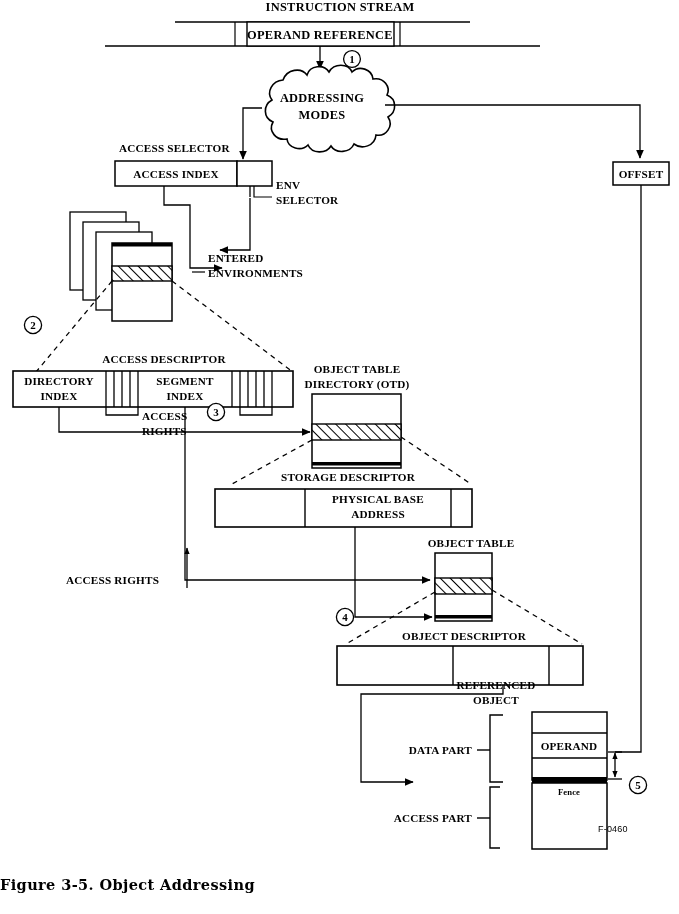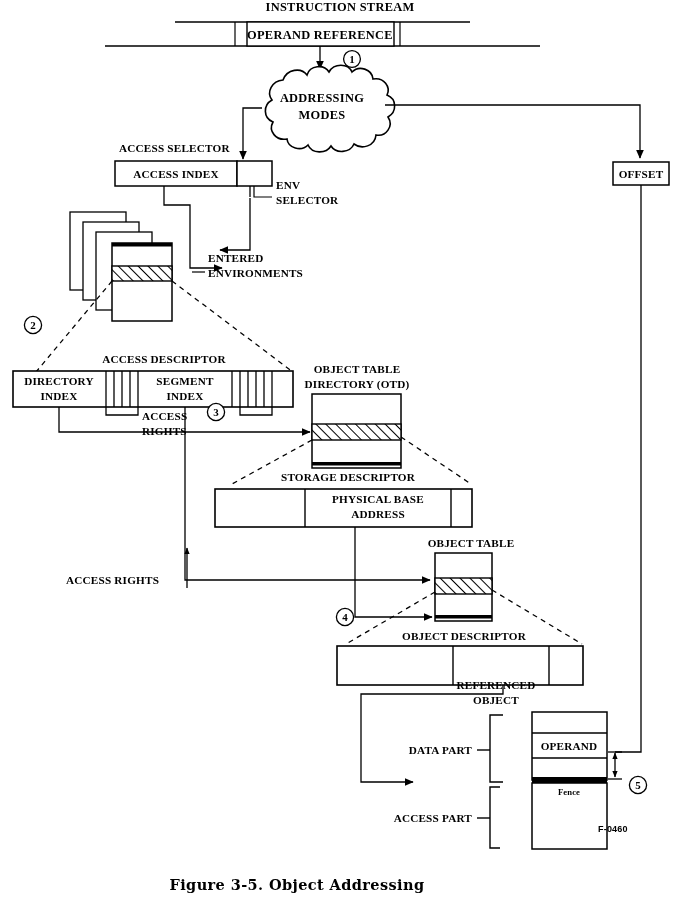--- a/index.html
+++ b/index.html
@@ -1,23 +1,23 @@
 <!DOCTYPE html>
 <html><head>
 <meta charset="utf-8">
 <style>
   html,body{margin:0;padding:0;background:#ffffff;}
   body{width:679px;height:914px;position:relative;overflow:hidden;
        font-family:"Liberation Serif","DejaVu Serif",serif;color:#000;}
   #fig{position:absolute;left:0;top:0;width:679px;height:914px;}
-  .cap{position:absolute;left:0;top:876px;width:594px;text-align:center;
+  .cap{position:absolute;left:0;top:876px;width:594px;
        font-family:"DejaVu Serif",serif;font-size:14.5px;font-weight:bold;
        letter-spacing:0.4px;}
   .fid{position:absolute;left:598px;top:824px;font-family:"Liberation Sans",sans-serif;
-       font-size:9px;font-weight:bold;letter-spacing:0.2px;}
+       font-size:9px;font-weight:normal;letter-spacing:0.2px;}
   svg text{font-family:"Liberation Serif","DejaVu Serif",serif;fill:#000;}
   .lbl{font-size:12.4px;font-weight:bold;letter-spacing:0.3px;}
   .lbl-s{font-size:11.2px;font-weight:bold;letter-spacing:0.2px;}
   .lbl-xs{font-size:8.6px;font-weight:bold;letter-spacing:0.1px;}
   .num{font-size:11px;font-weight:bold;}
   .ln{stroke:#000;fill:none;}
   .bx{stroke:#000;fill:#fff;}
   .dash{stroke:#000;fill:none;stroke-width:1.25;stroke-dasharray:5 4.5;}
 </style>
 </head>

